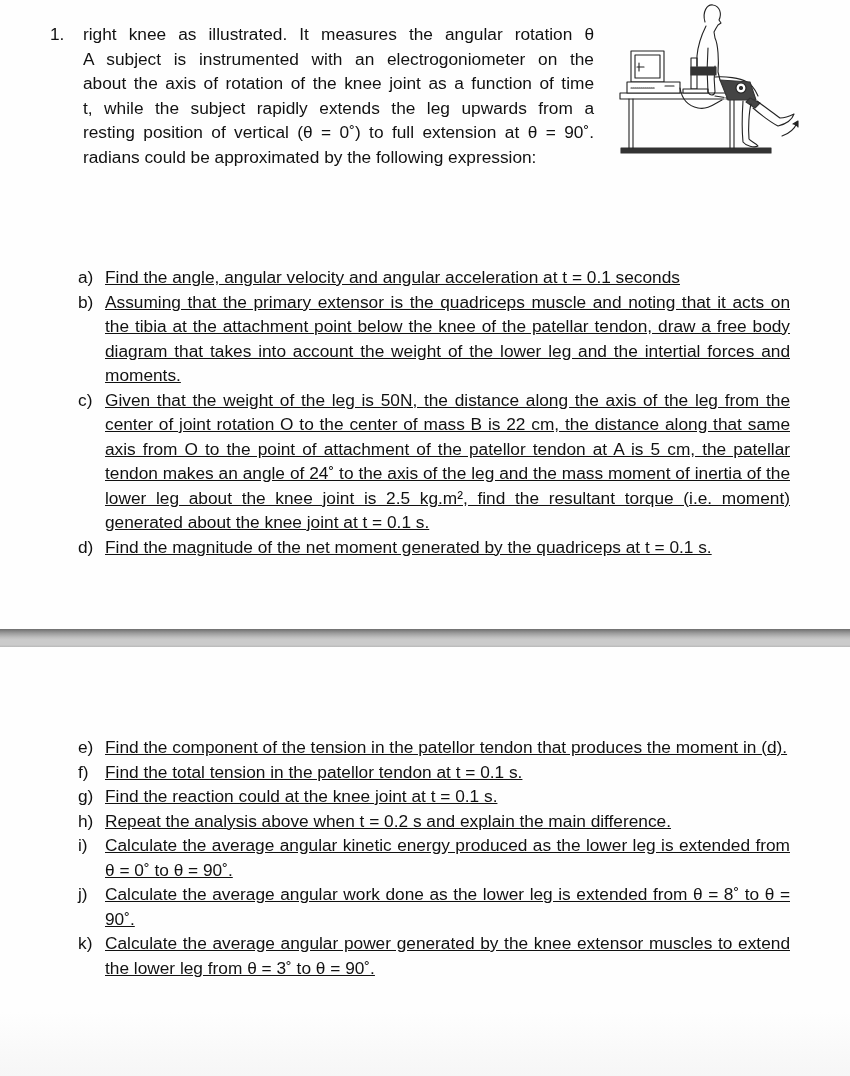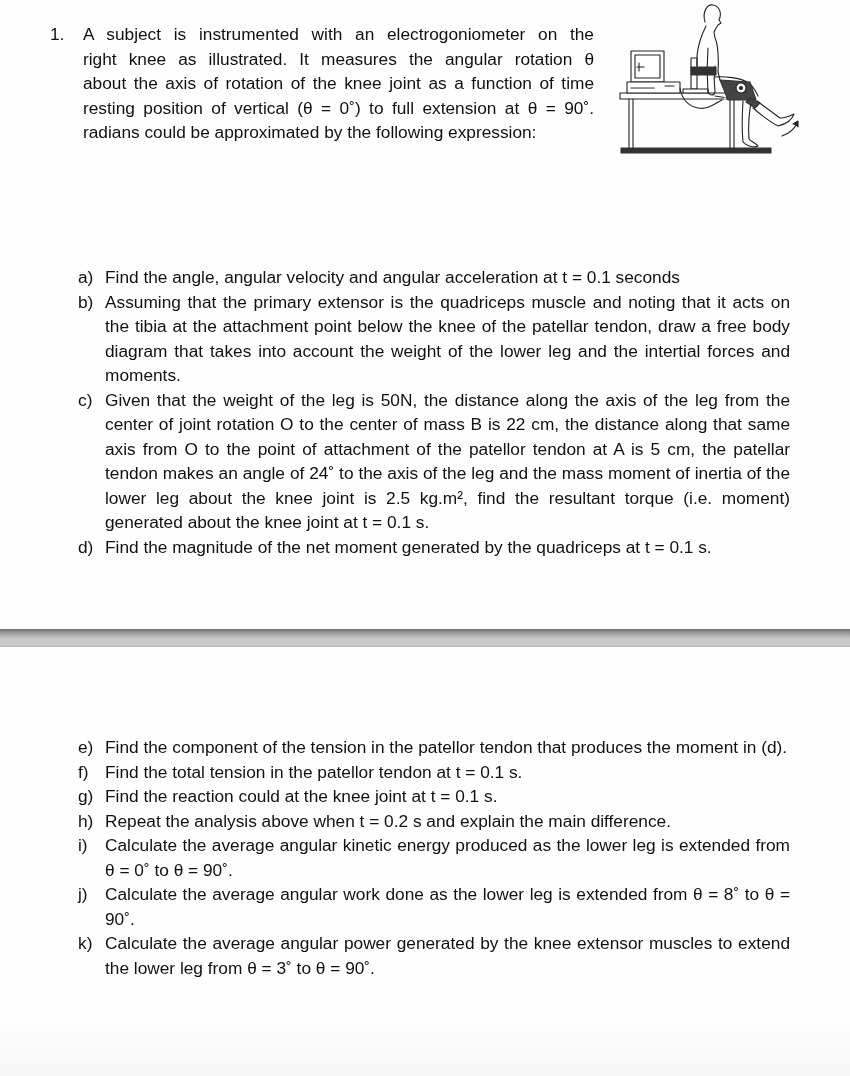--- a/index.html
+++ b/index.html
@@ -20,33 +20,34 @@
   .num { position:absolute; left:50px; top:22px; font-size:17.3px; line-height:24.5px; }
   .intro { position:absolute; left:83px; top:22px; width:511px; }
   .intro .l { font-size:17.3px; line-height:24.5px; height:24.5px; text-align:justify; text-align-last:justify; white-space:nowrap; }
   .intro .l.last { text-align-last:left; }
   .illus { position:absolute; left:610px; top:0; width:240px; height:165px; }
   .formula { position:absolute; left:165px; top:195px; height:56px; font-size:16px; }
   .items { position:absolute; left:78px; width:712px; }
   .item { position:relative; padding-left:27px; font-size:17.3px; line-height:24.5px; }
   .item .lbl { position:absolute; left:0; top:0; }
   .item .txt { text-align:justify; }
-  .item .txt.lastleft { text-align-last:left; }
+  .item .txt.lastleft { text-align-last:left;text-decoration:underline; }
 </style>
 </head>
 <body>
 
 <div class="page page1">
 
   <div class="num">1.</div>
 
   <div class="intro">
+    <div class="l">right knee as illustrated. It measures the angular rotation θ</div>
     <div class="l">A subject is instrumented with an electrogoniometer on the</div>
-    <div class="l">right knee as illustrated. It measures the angular rotation θ</div>
     <div class="l">about the axis of rotation of the knee joint as a function of time</div>
+    <div class="l">t, while the subject rapidly extends the leg upwards from a</div>
     <div class="l">resting position of vertical (θ = 0˚) to full extension at θ = 90˚.</div>
     <div class="l last">radians could be approximated by the following expression:</div>
   </div>
 
   <div class="illus">
     <svg width="240" height="165" viewBox="0 0 240 165" xmlns="http://www.w3.org/2000/svg">
       <g fill="none" stroke="#222" stroke-width="1.1" stroke-linecap="round" stroke-linejoin="round">
 
         <rect x="11" y="148" width="150" height="5" fill="#333" stroke="#333"></rect>
 

